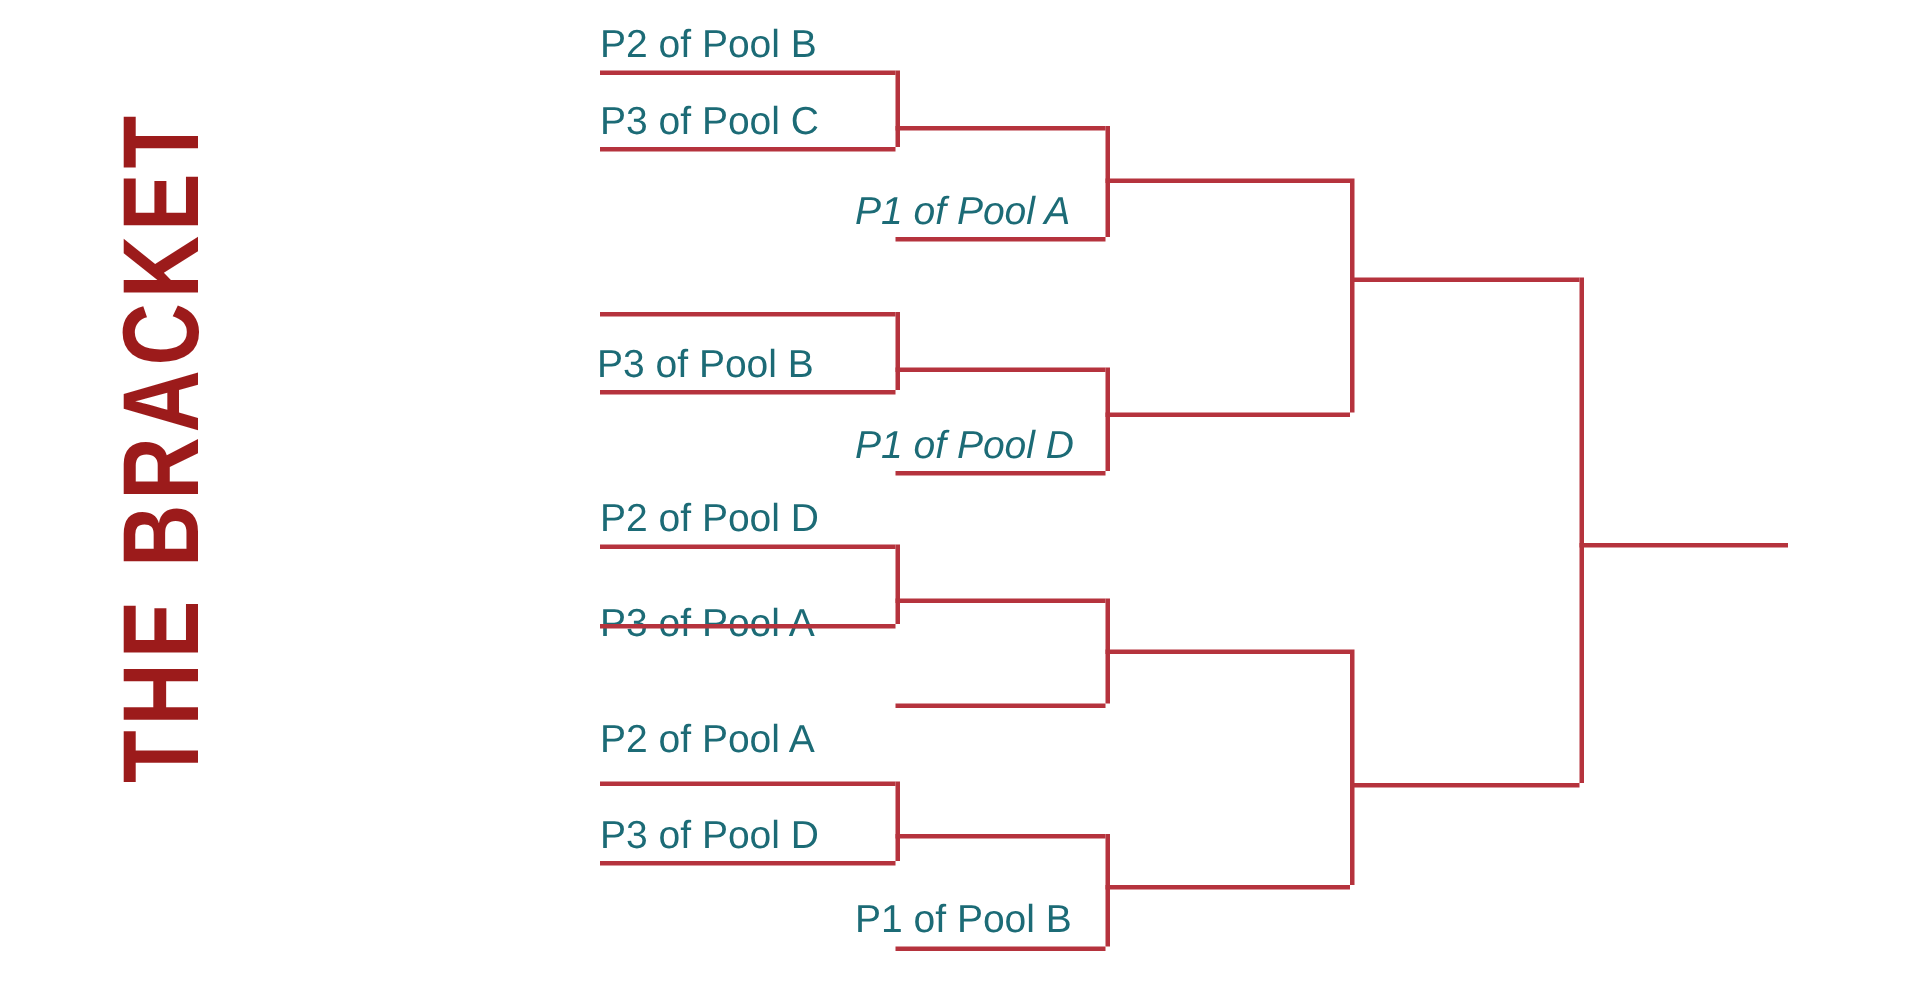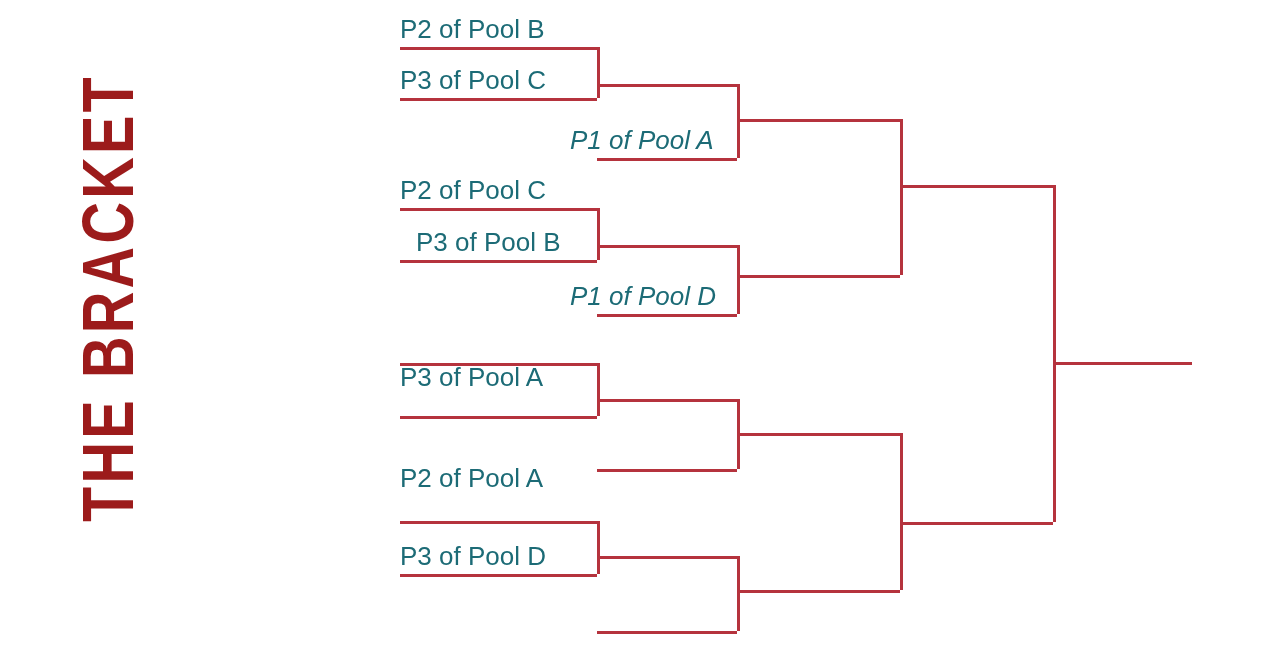--- a/index.html
+++ b/index.html
@@ -97,60 +97,61 @@
 
     <div class="vline" style="left:597px; top:47px; height:51px;"></div>
     <div class="hline" style="left:597px; top:84px; width:140px;"></div>
 
     <div class="slot-label" style="left:570px; top:125px;font-style:italic;">P1 of Pool A</div>
     <div class="hline" style="left:597px; top:158px; width:140px;"></div>
 
     <div class="vline" style="left:737px; top:84px; height:74px;"></div>
     <div class="hline" style="left:737px; top:119px; width:163px;"></div>
 
-    <div class="slot-label" style="left:400px; top:175px;">P2 of Pool C</div>
     <div class="hline" style="left:400px; top:208px; width:197px;"></div>
 
-    <div class="slot-label" style="left:416px; top:227px;">P3 of Pool B</div>
+    <div class="slot-label" style="left:398px; top:227px;">P3 of Pool B</div>
     <div class="hline" style="left:400px; top:260px; width:197px;"></div>
 
     <div class="vline" style="left:597px; top:208px; height:52px;"></div>
     <div class="hline" style="left:597px; top:245px; width:140px;"></div>
 
     <div class="slot-label" style="left:570px; top:281px;font-style:italic;">P1 of Pool D</div>
     <div class="hline" style="left:597px; top:314px; width:140px;"></div>
 
     <div class="vline" style="left:737px; top:245px; height:69px;"></div>
     <div class="hline" style="left:737px; top:275px; width:163px;"></div>
 
     <div class="vline" style="left:900px; top:119px; height:156px;"></div>
     <div class="hline" style="left:900px; top:185px; width:153px;"></div>
 
+    <div class="slot-label" style="left:400px; top:330px;">P2 of Pool D</div>
     <div class="hline" style="left:400px; top:363px; width:197px;"></div>
 
-    <div class="slot-label" style="left:400px; top:362px;">P3 of Pool A</div>
+    <div class="slot-label" style="left:400px; top:400px;">P3 of Pool A</div>
     <div class="hline" style="left:400px; top:416px; width:197px;"></div>
 
     <div class="vline" style="left:597px; top:363px; height:53px;"></div>
     <div class="hline" style="left:597px; top:399px; width:140px;"></div>
 
     <div class="hline" style="left:597px; top:469px; width:140px;"></div>
 
     <div class="vline" style="left:737px; top:399px; height:70px;"></div>
     <div class="hline" style="left:737px; top:433px; width:163px;"></div>
 
-    <div class="slot-label" style="left:400px; top:463px;">P2 of Pool A</div>
+    <div class="slot-label" style="left:400px; top:477px;">P2 of Pool A</div>
     <div class="hline" style="left:400px; top:521px; width:197px;"></div>
 
     <div class="slot-label" style="left:400px; top:541px;text-align:center;">P3 of Pool D</div>
     <div class="hline" style="left:400px; top:574px; width:197px;"></div>
 
     <div class="vline" style="left:597px; top:521px; height:53px;"></div>
     <div class="hline" style="left:597px; top:556px; width:140px;"></div>
 
+    <div class="slot-label" style="left:570px; top:597px;">P1 of Pool B</div>
     <div class="hline" style="left:597px; top:631px; width:140px;"></div>
 
     <div class="vline" style="left:737px; top:556px; height:75px;"></div>
     <div class="hline" style="left:737px; top:590px; width:163px;"></div>
 
     <div class="vline" style="left:900px; top:433px; height:157px;"></div>
     <div class="hline" style="left:900px; top:522px; width:153px;"></div>
 
     <div class="vline" style="left:1053px; top:185px; height:337px;"></div>
     <div class="hline" style="left:1053px; top:362px; width:139px;"></div>

